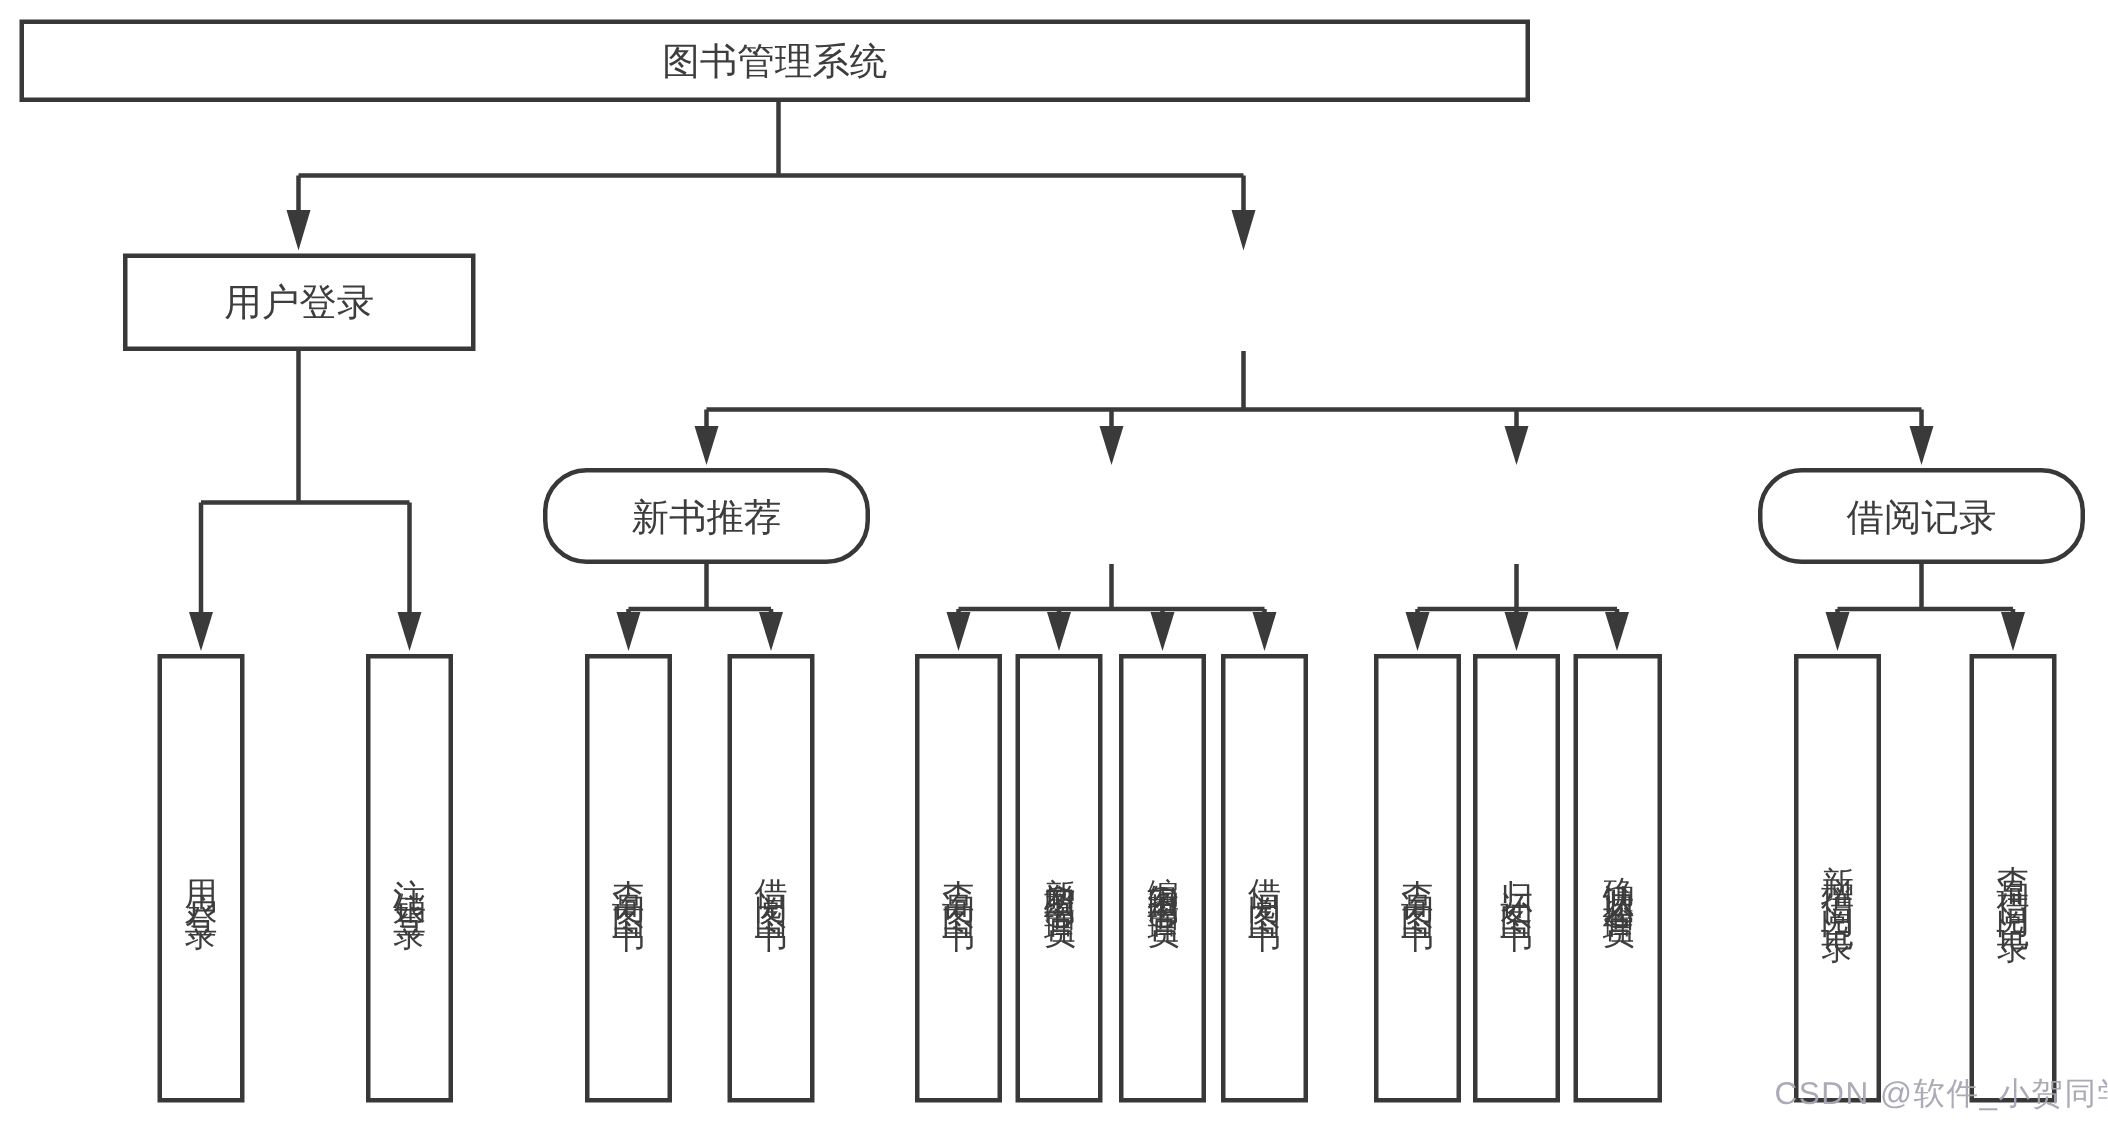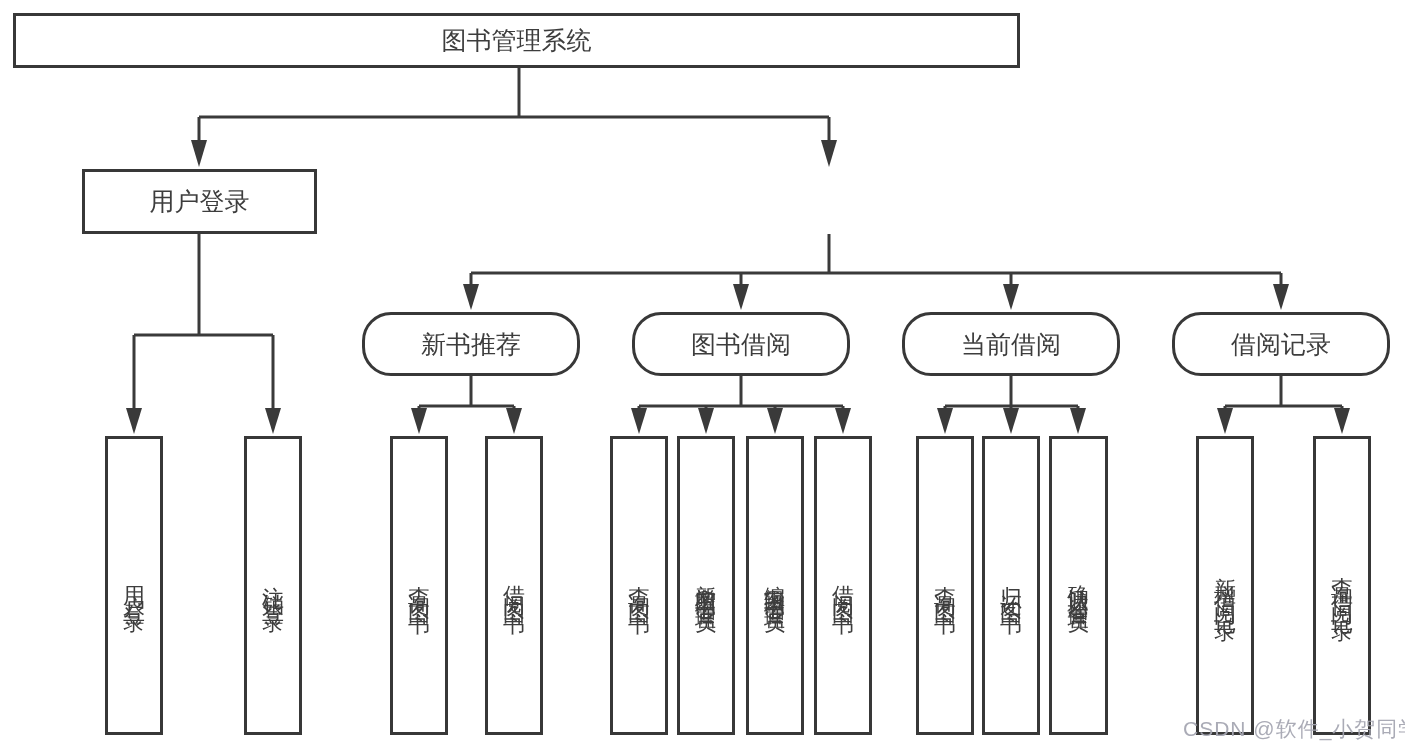--- a/index.html
+++ b/index.html
@@ -76,26 +76,20 @@
     <span>图书管理系统</span>
   </div>
 
   <div class="box lvl2" style="left:82px">
     <span>用户登录</span>
   </div>
 
   <div class="box lvl3" style="left:362px">
     <span>新书推荐</span>
   </div>
-  <div class="box lvl3" style="left:632px">
-    <span>图书借阅</span>
-  </div>
-  <div class="box lvl3" style="left:902px">
-    <span>当前借阅</span>
-  </div>
   <div class="box lvl3" style="left:1172px">
     <span>借阅记录</span>
   </div>
 
   <div class="box leaf" style="left:105px">
     <span class="vtext">用户登录</span>
   </div>
   <div class="box leaf" style="left:244px">
     <span class="vtext">注销登录</span>
   </div>

